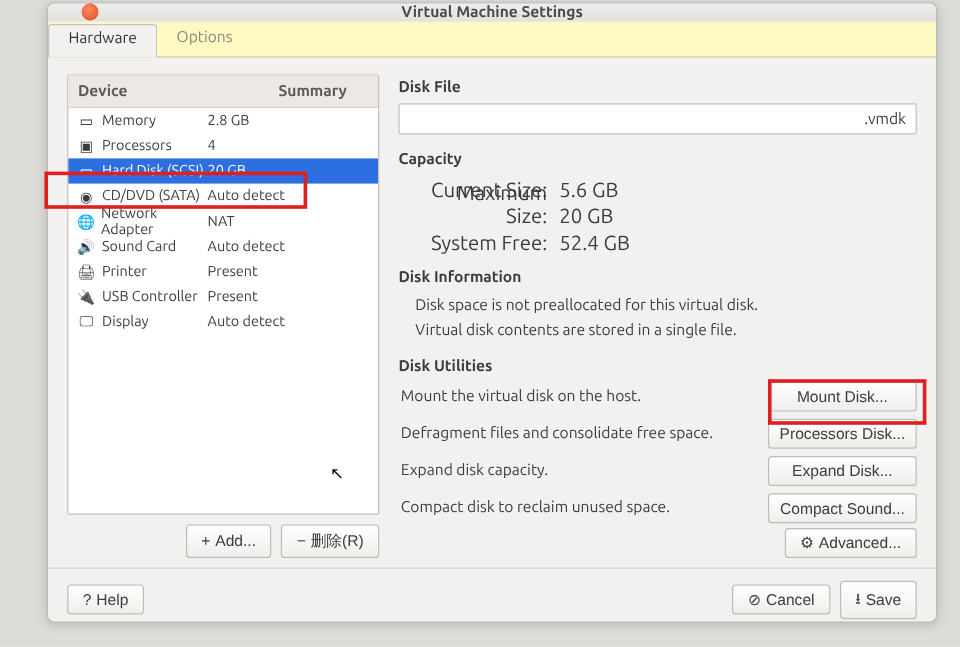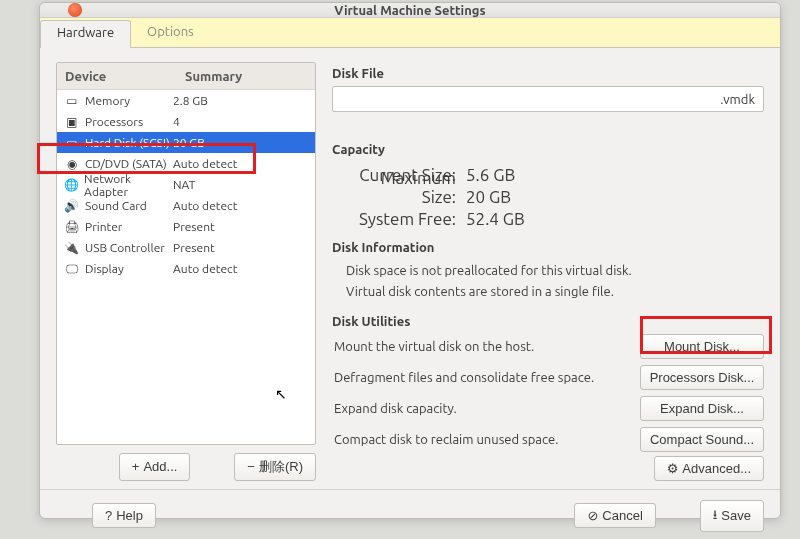--- a/index.html
+++ b/index.html
@@ -90,20 +90,21 @@
     flex: 1;
     border-radius: 2px;
   }
   .dl-head {
     display: flex;
     border-bottom: 1px solid #d8d5d0;
     padding: 6px 8px;
     font-weight: bold;
     color: #5a5a5a;
     background: #ece9e4;
+    gap: 47px;
   }
   .dl-head .c1 { width: 120px; }
   .dl-row {
     display: flex;
     align-items: center;
     padding: 2px 6px;
     height: 21px;
     font-size: 12px;
   }
   .dl-row.sel {
@@ -139,21 +140,20 @@
     background: linear-gradient(#ffffff,#efeeeb);
     border: 1px solid #bfbdb7;
     border-radius: 3px;
     padding: 4px 12px;
     font-size: 13px;
     color: #3c3c3c;
     cursor: pointer;
     display: inline-flex;
     align-items: center;
     gap: 4px;
-    margin-left: 36px;
   }
   .right {
     flex: 1;
   }
   .section-h {
     font-weight: bold;
     color: #3c3c3c;
     margin: 4px 0 6px 0;
   }
   .diskfile-input {
@@ -303,21 +303,21 @@
           </button>
       </div>
     </div>
 
     <div class="right">
       <div class="section-h">Disk File</div>
       <div class="diskfile-input">
           <span>.vmdk</span>
         </div>
 
-      <div class="section-h" style="margin-top:30px">Capacity</div>
+      <div class="section-h" style="margin-top:14px">Capacity</div>
       <div class="cap-row">
           <span class="lab">Current Size:</span>
           <span>5.6 GB</span>
         </div>
       <div class="cap-row">
           <span class="lab">Maximum Size:</span>
           <span>20 GB</span>
         </div>
       <div class="cap-row">
           <span class="lab">System Free:</span>

